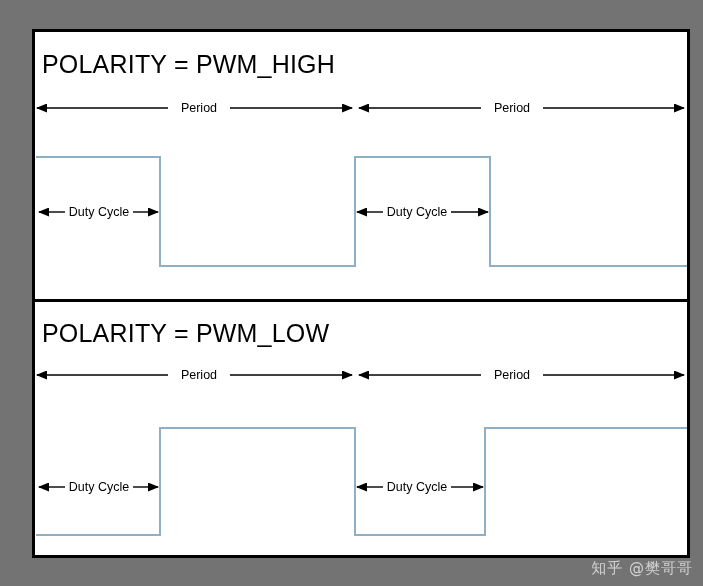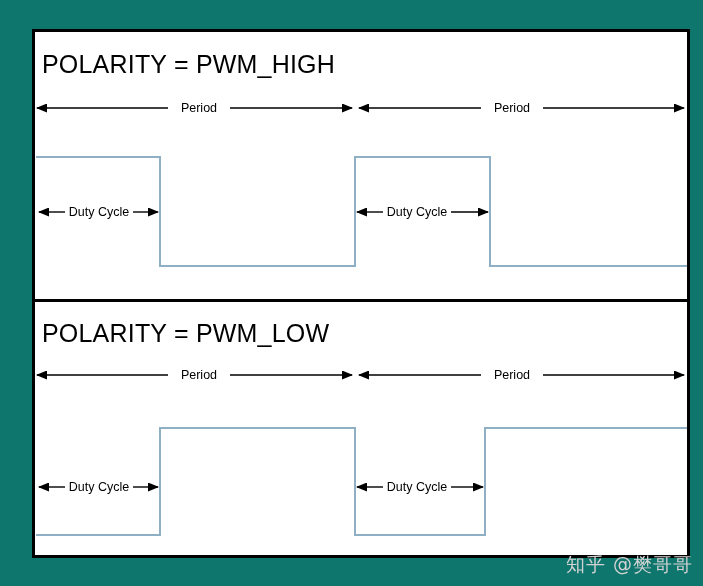--- a/index.html
+++ b/index.html
@@ -13,33 +13,33 @@
     font-family: "Liberation Sans", sans-serif;
     overflow: hidden;
     position: relative;
   }
   #stage {
     position: absolute;
     left: 0;
     top: 0;
     width: 703px;
     height: 586px;
-    background: #0f766e;
+    background: #737373;
   }
   #diagram-svg {
     position: absolute;
     left: 0;
     top: 0;
   }
   .wm {
     position: absolute;
     right: 10px;
     bottom: 8px;
     font-family: "DejaVu Sans", sans-serif;
-    font-size: 19px;
+    font-size: 15px;
     color: #d2d2d2;
     letter-spacing: 1px;
     white-space: nowrap;
     user-select: none;
   }
   text {
     font-family: "Liberation Sans", sans-serif;
     fill: #000000;
   }
   .panel-title {

